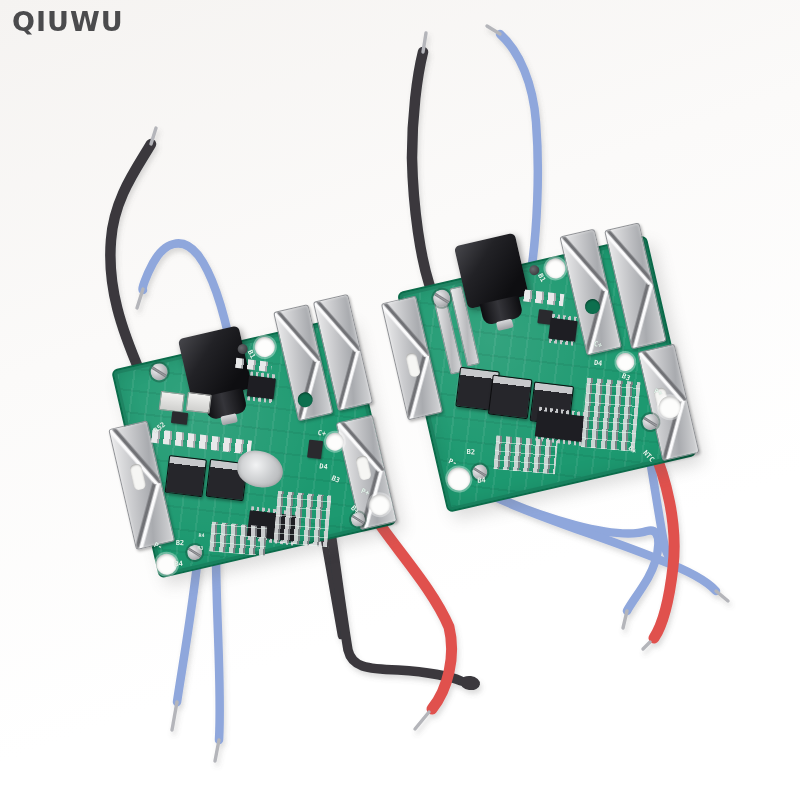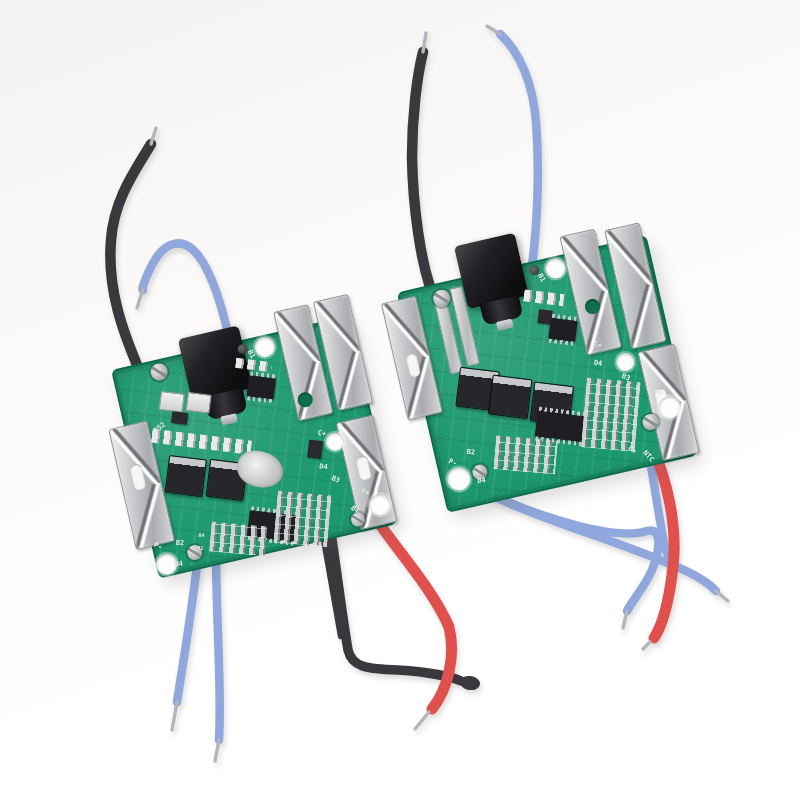--- a/index.html
+++ b/index.html
@@ -188,13 +188,14 @@
     <span class="lbl" style="left:174px;top:108px;transform:rotate(20deg);">D4</span>
     <span class="lbl" style="left:198px;top:128px;transform:rotate(35deg);">B3</span>
     <span class="lbl" style="left:226px;top:150px;transform:rotate(35deg);">P+</span>
     <span class="lbl" style="left:188px;top:200px;transform:rotate(55deg);">B+</span>
     <span class="lbl" style="left:200px;top:210px;transform:rotate(60deg);">NTC</span>
     <span class="lbl" style="left:30px;top:166px;transform:rotate(15deg);">B2</span>
     <span class="lbl" style="left:10px;top:172px;transform:rotate(35deg);">P-</span>
     <span class="lbl" style="left:34px;top:196px;transform:rotate(10deg);">B4</span>
   </div>
 
+  <span class="wm">QIUWU</span>
 </div>
 
 </body></html>

